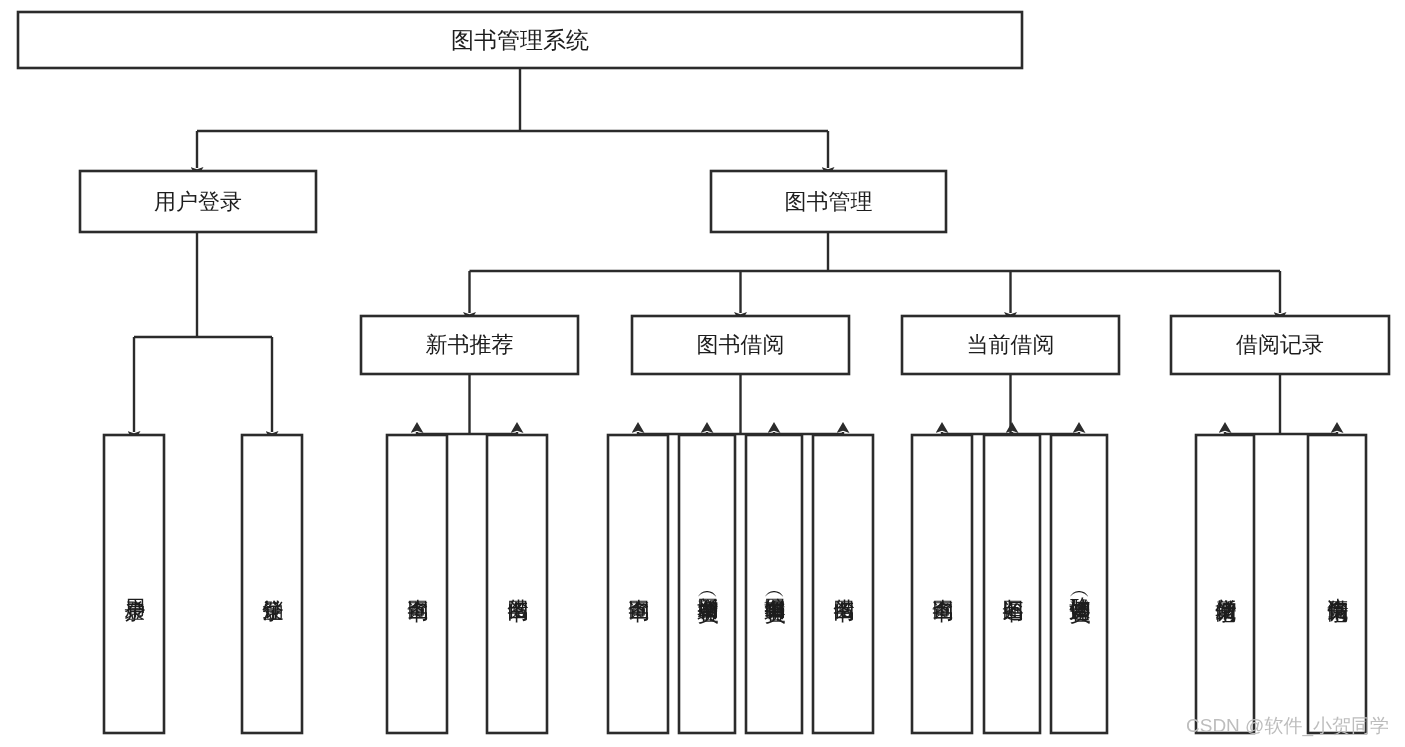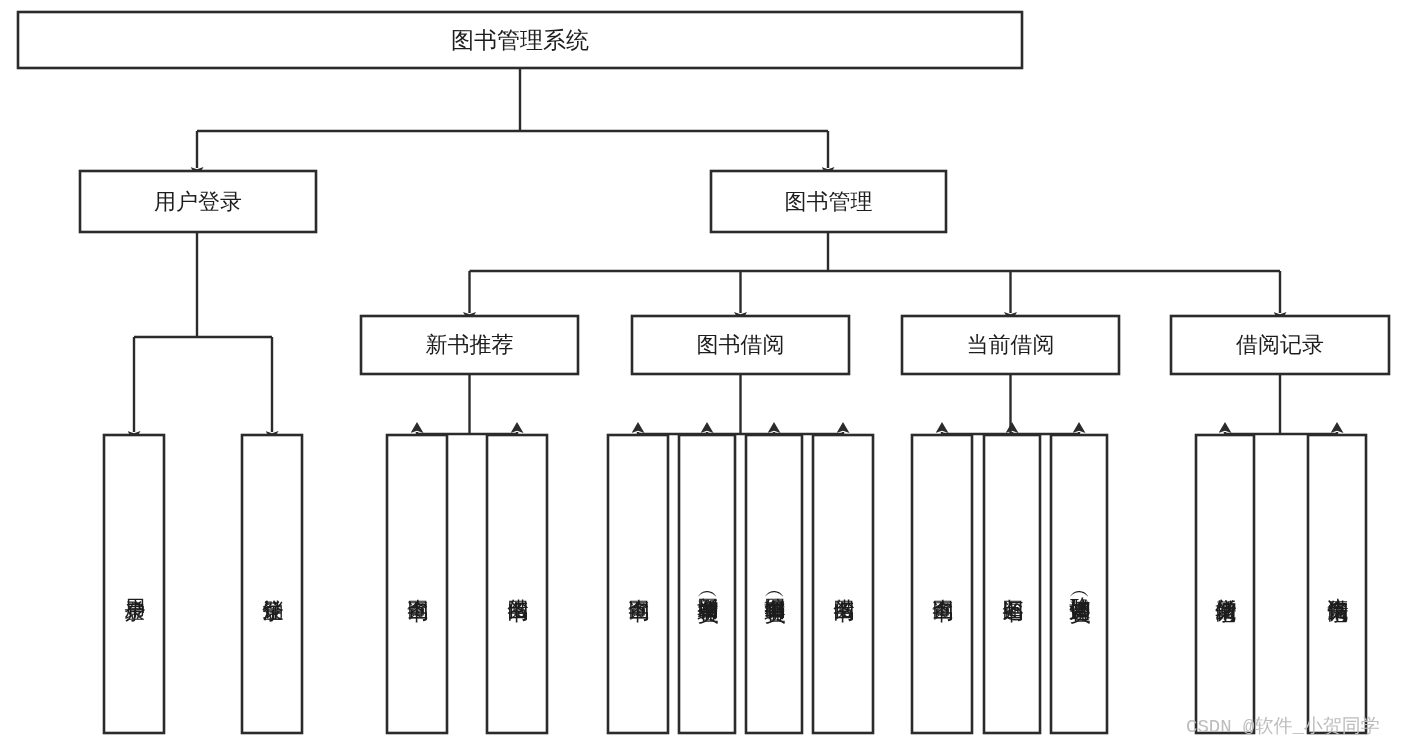--- a/index.html
+++ b/index.html
@@ -69,21 +69,21 @@
     letter-spacing: 1px;
     display: flex;
     align-items: center;
     justify-content: center;
     text-align: center;
     white-space: nowrap;
     pointer-events: none;
   }
   .watermark {
     position: absolute;
-    font-family: Liberation Mono, monospace;
+    font-family: Liberation Sans, sans-serif;
     font-size: 19px;
     color: #bdbdbd;
     white-space: nowrap;
     left: 1186px;
     top: 713px;
   }
 </style>
 </head>
 <body>
 

